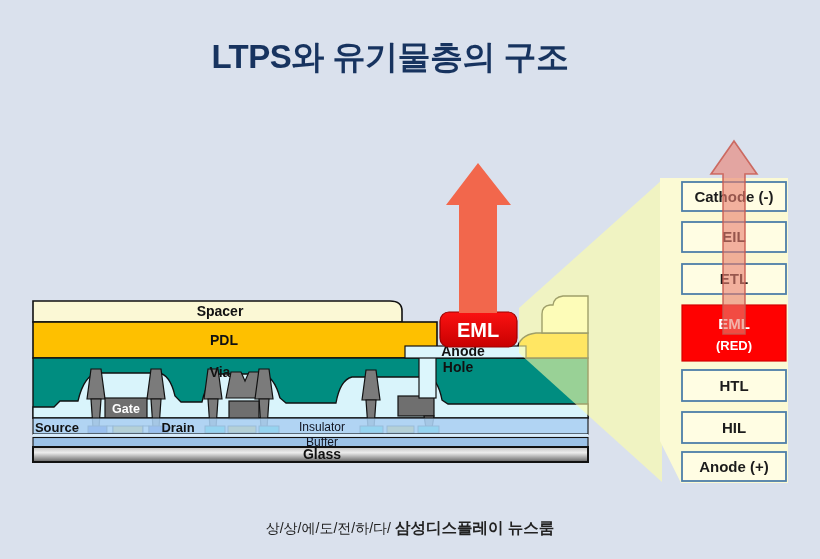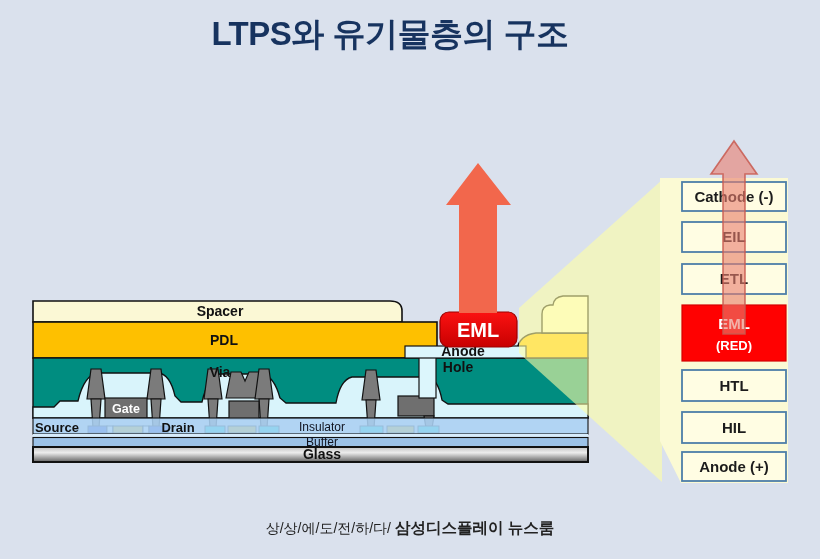--- a/index.html
+++ b/index.html
@@ -1,18 +1,18 @@
 <!DOCTYPE html>
 <html><head>
 <meta charset="utf-8">
 <style>
   html,body{margin:0;padding:0;}
   .stage{position:relative;width:820px;height:559px;background:#dae1ed;overflow:hidden;
          font-family:"Liberation Sans",sans-serif;}
-  .title{position:absolute;top:12px;left:0;width:780px;text-align:center;
+  .title{position:absolute;top:35px;left:0;width:780px;text-align:center;
          font-size:33px;font-weight:bold;color:#17335f;letter-spacing:-0.5px;}
   .footer{position:absolute;top:518px;left:0;width:820px;text-align:center;
           font-size:14px;color:#222;}
   .footer .brand{font-weight:bold;font-size:15.5px;margin-left:4px;}
   svg{position:absolute;left:0;top:0;}
   svg text{font-family:"Liberation Sans",sans-serif;}
   .lbl   {font-size:14px;font-weight:bold;fill:#111;}
   .lbl-sm{font-size:13px;font-weight:bold;fill:#111;}
   .lbl-xs{font-size:12px;fill:#10131f;}
   .lbl-w {font-size:12.5px;font-weight:bold;fill:#fff;}

